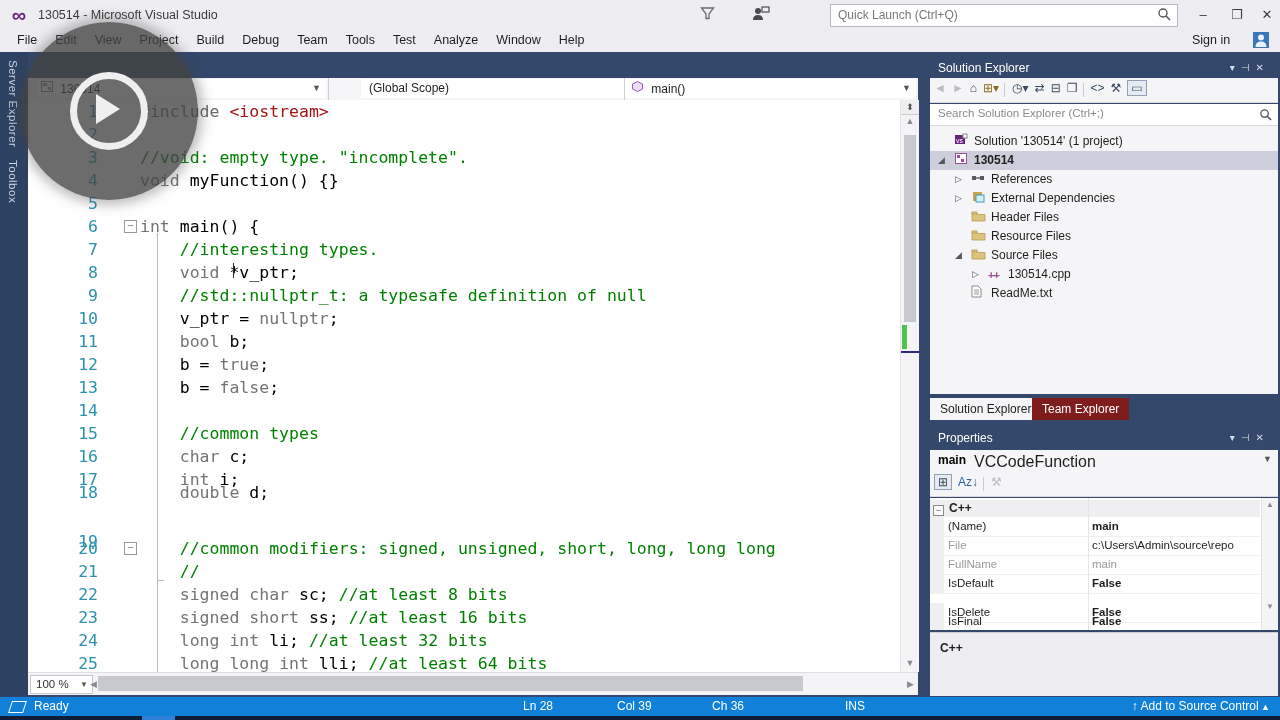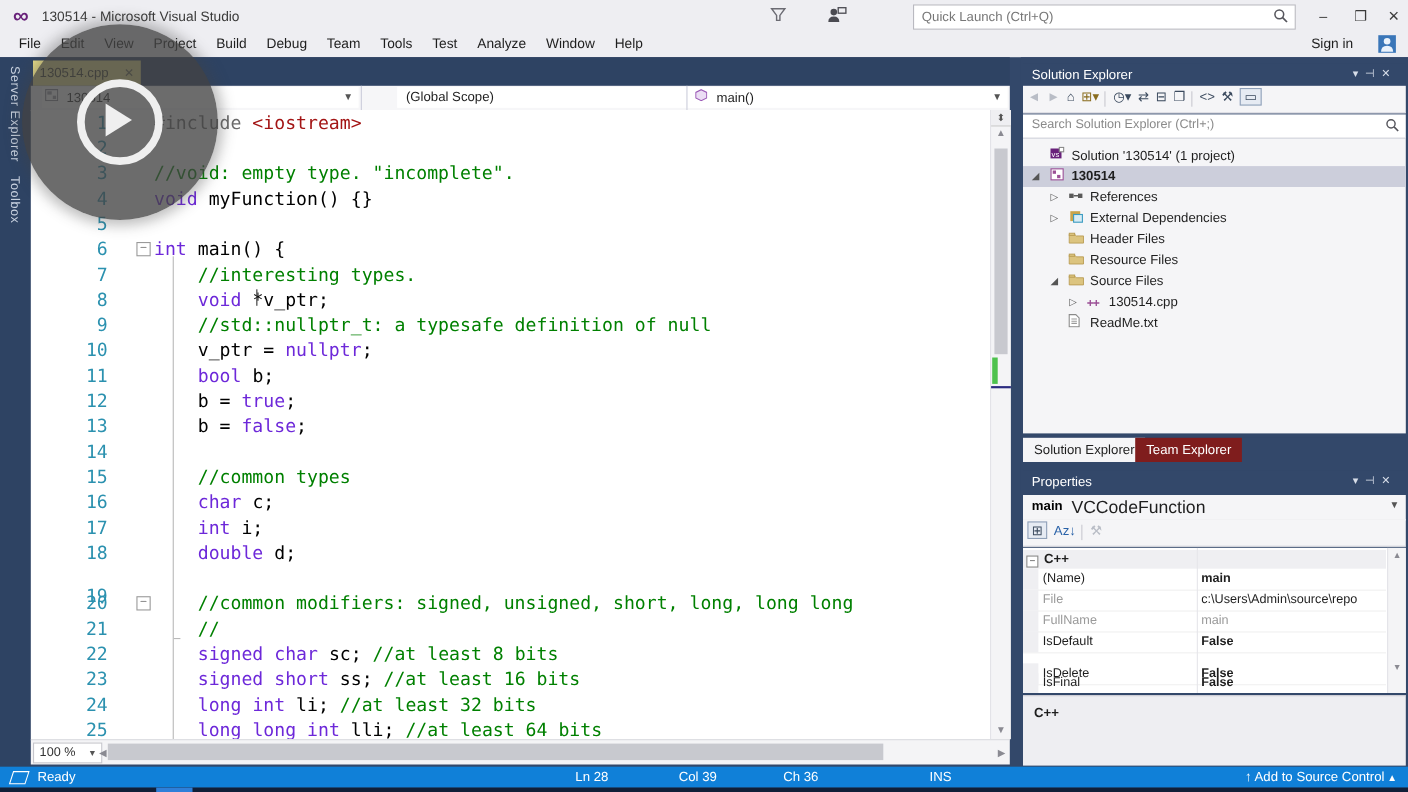--- a/index.html
+++ b/index.html
@@ -31,21 +31,21 @@
   #doc-tab{left:2px;top:3px;height:23px;background:#EDE28B;color:#3a3a28;font-size:12px;padding:0 6px;line-height:23px;}
   #doc-tab .close{margin-left:14px;font-size:11px;color:#6b6b4f;}
   #navbar{left:28px;top:78px;width:890px;height:22px;background:#F6F6F8;border-bottom:1px solid #CCCEDB;}
   .navdd{position:absolute;top:1px;height:19px;background:#fff;font-size:12px;color:#1e1e1e;line-height:19px;}
   .navdd .arr{position:absolute;right:5px;top:0;color:#555;font-size:9px;}
   .navsep{position:absolute;top:0;width:1px;height:22px;background:#CCCEDB;}
   #codearea{left:28px;top:100px;width:872px;height:572px;background:#fff;overflow:hidden;}
   .codeline{position:absolute;left:0;height:23px;width:872px;font-family:"DejaVu Sans Mono",monospace;font-size:16.5px;line-height:23px;white-space:pre;}
   .codeline .num{position:absolute;left:0;width:70px;text-align:right;color:#2B91AF;}
   .codeline .src{position:absolute;left:112px;color:#000;}
-  .tk-k{color:#6d28d9;} .tk-c{color:#008000;} .tk-s{color:#A31515;} .tk-p{color:#000;} .tk-d{color:#6a6a6a;}
+  .tk-k{color:#737373;} .tk-c{color:#008000;} .tk-s{color:#A31515;} .tk-p{color:#000;} .tk-d{color:#6a6a6a;}
   .foldbox{position:absolute;left:96px;width:11px;height:11px;border:1px solid #9a9a9a;background:#fff;color:#555;
            font-size:9px;line-height:9px;text-align:center;}
   #outline-line{left:129px;top:133px;width:1px;height:439px;background:#b9b9b9;}
   #outline-tick{left:130px;top:480px;width:6px;height:1px;background:#b9b9b9;}
   #ibeam{left:205px;top:163px;width:1px;height:15px;background:#333;}
   #vscroll{left:900px;top:100px;width:18px;height:572px;background:#F4F4F6;border-left:1px solid #E3E3E8;}
   #vthumb{left:3px;top:35px;width:12px;height:187px;background:#C8C9CF;}
   #vsplit{left:0px;top:0px;width:18px;height:14px;background:#EFEFF2;border-bottom:1px solid #CCC;color:#555;font-size:9px;text-align:center;line-height:14px;}
   .scroll-arrow{position:absolute;width:18px;text-align:center;color:#8a8a92;font-size:9px;}
   #green-mark{left:1px;top:225px;width:5px;height:24px;background:#4EC24E;}
@@ -157,25 +157,20 @@
         <circle cx="9" cy="6.5" r="3" fill="#EAF2FB"></circle>
         <path d="M3.5 16 Q3.5 10.5 9 10.5 Q14.5 10.5 14.5 16 Z" fill="#EAF2FB"></path>
       </svg>
   </span>
 
   <div id="leftstrip" class="abs">
     <div class="abs vtab" style="left:7px;top:8px;">Server Explorer</div>
     <div class="abs vtab" style="left:7px;top:108px;">Toolbox</div>
   </div>
 
-  <div id="tabstrip" class="abs">
-    <div id="doc-tab" class="abs">
-      <span>130514.cpp</span><span class="close">✕</span>
-    </div>
-  </div>
 
   <div id="navbar" class="abs">
     <div class="navdd" style="left:10px;width:288px;">
       <span class="micon" style="margin:0 4px 2px 3px;"><svg width="12" height="11" viewBox="0 0 12 11">
             <rect x="0.5" y="0.5" width="11" height="10" fill="#fff" stroke="#7a7a85"></rect>
             <rect x="2" y="2" width="4" height="3" fill="#9a9aa5"></rect>
             <rect x="7" y="6" width="3" height="3" fill="#9a9aa5"></rect>
           </svg></span>
       <span>130514</span>
       <span class="arr">▼</span>
@@ -207,21 +202,21 @@
         <div class="codeline" style="top: 161px;"><span class="num">8</span><span class="src"><span class="tk-p">    </span><span class="tk-k">void</span><span class="tk-p"> *v_ptr;</span></span></div>
         <div class="codeline" style="top: 184px;"><span class="num">9</span><span class="src"><span class="tk-p">    </span><span class="tk-c">//std::nullptr_t: a typesafe definition of null</span></span></div>
         <div class="codeline" style="top: 207px;"><span class="num">10</span><span class="src"><span class="tk-p">    v_ptr = </span><span class="tk-k">nullptr</span><span class="tk-p">;</span></span></div>
         <div class="codeline" style="top: 230px;"><span class="num">11</span><span class="src"><span class="tk-p">    </span><span class="tk-k">bool</span><span class="tk-p"> b;</span></span></div>
         <div class="codeline" style="top: 253px;"><span class="num">12</span><span class="src"><span class="tk-p">    b = </span><span class="tk-k">true</span><span class="tk-p">;</span></span></div>
         <div class="codeline" style="top: 276px;"><span class="num">13</span><span class="src"><span class="tk-p">    b = </span><span class="tk-k">false</span><span class="tk-p">;</span></span></div>
         <div class="codeline" style="top: 299px;"><span class="num">14</span><span class="src"></span></div>
         <div class="codeline" style="top: 322px;"><span class="num">15</span><span class="src"><span class="tk-p">    </span><span class="tk-c">//common types</span></span></div>
         <div class="codeline" style="top: 345px;"><span class="num">16</span><span class="src"><span class="tk-p">    </span><span class="tk-k">char</span><span class="tk-p"> c;</span></span></div>
         <div class="codeline" style="top: 368px;"><span class="num">17</span><span class="src"><span class="tk-p">    </span><span class="tk-k">int</span><span class="tk-p"> i;</span></span></div>
-        <div class="codeline" style="top: 391px;"><span class="num">18</span><span class="src"><span class="tk-p">    </span><span class="tk-k">double</span><span class="tk-p"> d;</span></span></div>
+        <div class="codeline" style="top: 381px;"><span class="num">18</span><span class="src"><span class="tk-p">    </span><span class="tk-k">double</span><span class="tk-p"> d;</span></span></div>
         <div class="codeline" style="top: 414px; margin-top: 16px;"><span class="num">19</span><span class="src"></span></div>
         <div class="codeline" style="top: 437px;"><span class="num">20</span><span class="src"><span class="tk-p">    </span><span class="tk-c">//common modifiers: signed, unsigned, short, long, long long</span></span><span class="foldbox" style="top: 5px;">–</span></div>
         <div class="codeline" style="top: 460px;"><span class="num">21</span><span class="src"><span class="tk-p">    </span><span class="tk-c">//</span></span></div>
         <div class="codeline" style="top: 483px;"><span class="num">22</span><span class="src"><span class="tk-p">    </span><span class="tk-k">signed</span><span class="tk-p"> </span><span class="tk-k">char</span><span class="tk-p"> sc; </span><span class="tk-c">//at least 8 bits</span></span></div>
         <div class="codeline" style="top: 506px;"><span class="num">23</span><span class="src"><span class="tk-p">    </span><span class="tk-k">signed</span><span class="tk-p"> </span><span class="tk-k">short</span><span class="tk-p"> ss; </span><span class="tk-c">//at least 16 bits</span></span></div>
         <div class="codeline" style="top: 529px;"><span class="num">24</span><span class="src"><span class="tk-p">    </span><span class="tk-k">long</span><span class="tk-p"> </span><span class="tk-k">int</span><span class="tk-p"> li; </span><span class="tk-c">//at least 32 bits</span></span></div>
         <div class="codeline" style="top: 552px;"><span class="num">25</span><span class="src"><span class="tk-p">    </span><span class="tk-k">long</span><span class="tk-p"> </span><span class="tk-k">long</span><span class="tk-p"> </span><span class="tk-k">int</span><span class="tk-p"> lli; </span><span class="tk-c">//at least 64 bits</span></span></div>
       </div>
     <div id="outline-line" class="abs"></div>
     <div id="outline-tick" class="abs"></div>

